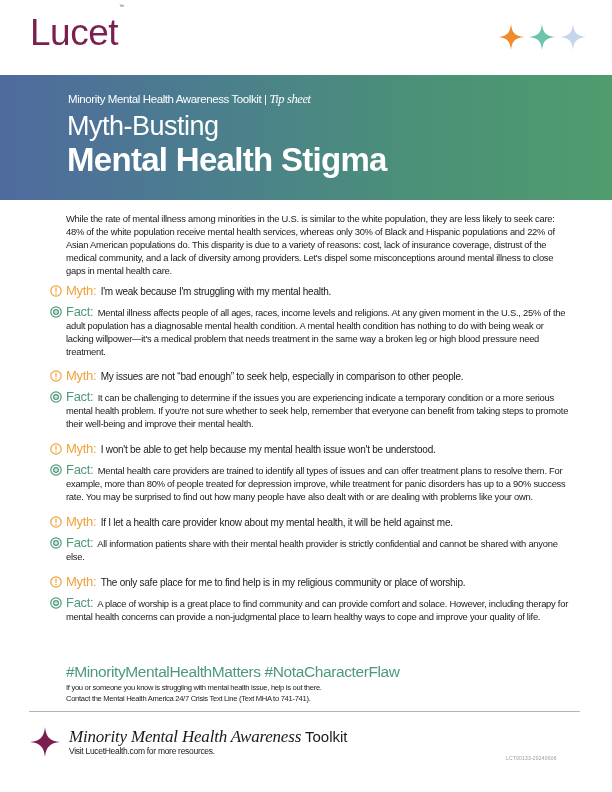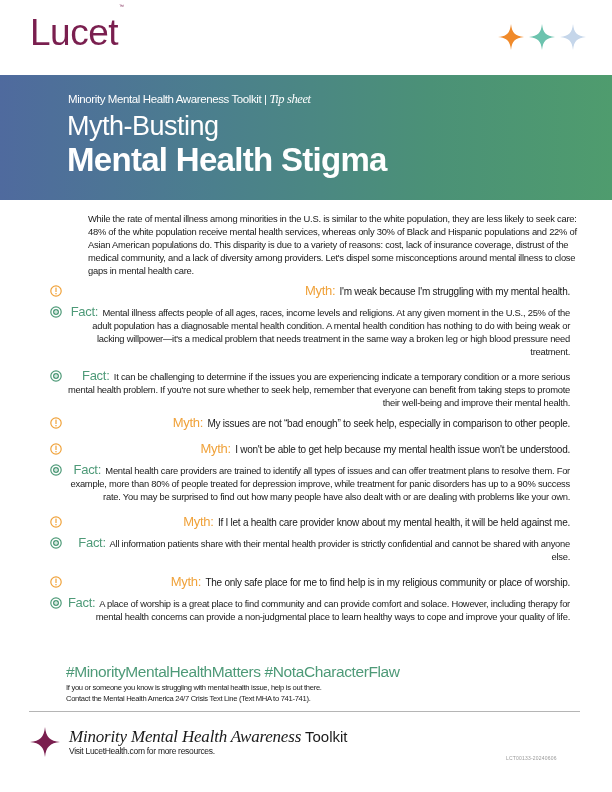--- a/index.html
+++ b/index.html
@@ -11,24 +11,24 @@
     .stars { position: absolute; left: 497px; top: 23px; display: flex; gap: 3px; }
     .star { width: 28px; height: 28px; }
 
     .banner { position: absolute; left: 0; top: 75px; width: 612px; height: 125px;
       background: linear-gradient(90deg, #4f6a9e 0%, #4b7f8d 35%, #4b9177 70%, #4f9c6e 100%); }
     .banner-sub { position: absolute; left: 68px; top: 17px; color: #ffffff; font-size: 11.5px; letter-spacing: -0.4px; }
     .banner-sub .tip { font-family: "Liberation Serif", serif; font-style: italic; font-size: 12.5px; }
     .banner-title1 { position: absolute; left: 67px; top: 38px; color: #ffffff; font-size: 27px; letter-spacing: -0.5px; line-height: 1; text-align: right; }
     .banner-title2 { position: absolute; left: 67px; top: 68px; color: #ffffff; font-size: 33px; letter-spacing: -0.7px; line-height: 1; font-weight: bold; }
 
-    .intro { position: absolute; left: 66px; top: 212px; width: 500px; font-size: 9.4px; line-height: 13px; letter-spacing: -0.25px; margin-left: 22px; }
+    .intro { position: absolute; left: 66px; top: 212px; width: 500px; font-size: 9.4px; line-height: 13px; letter-spacing: -0.25px; }
 
     .items { position: absolute; left: 50px; top: 284px; width: 520px; }
-    .pair { margin-bottom: 12px; text-align: right; }
+    .pair { margin-bottom: 12px; }
     .row { position: relative; padding-left: 16px; font-size: 9.4px; line-height: 13px; letter-spacing: -0.25px; }
     .row + .row { margin-top: 7px; }
     .row .ic { position: absolute; left: 0; top: 1px; width: 12px; height: 12px; }
     .lbl { font-size: 13px; letter-spacing: -0.3px; margin-right: 2px; }
     .lbl.myth { color: #f0a23a; }
     .lbl.fact { color: #4e9a78; }
     .myth-text { font-size: 10px; }
 
     .hashtags { position: absolute; left: 66px; top: 664px; font-size: 15.5px; color: #4e9a78; letter-spacing: -0.4px; line-height: 1; }
     .help1 { position: absolute; left: 66px; top: 683px; font-size: 7.6px; letter-spacing: -0.3px; }
@@ -85,36 +85,36 @@
           <rect x="4" y="5.5" width="4" height="1" fill="#fff"></rect>
         </svg>
       <span class="lbl fact">Fact:</span>
       <span>Mental illness affects people of all ages, races, income levels and religions. At any given moment in the U.S., 25% of the adult population has a diagnosable mental health condition. A mental health condition has nothing to do with being weak or lacking willpower—it's a medical problem that needs treatment in the same way a broken leg or high blood pressure need treatment.</span>
     </div>
   </div>
 
   <div class="pair">
     <div class="row">
       <svg class="ic" viewBox="0 0 12 12">
+          <circle cx="6" cy="6" r="5.2" fill="none" stroke="#f0a23a" stroke-width="1.2"></circle>
+          <rect x="5.4" y="2.6" width="1.2" height="4.4" fill="#f0a23a"></rect>
+          <rect x="5.4" y="8" width="1.2" height="1.3" fill="#f0a23a"></rect>
+        </svg>
+      <span class="lbl myth">Myth:</span>
+      <span class="myth-text">My issues are not “bad enough” to seek help, especially in comparison to other people.</span>
+    </div>
+    <div class="row">
+      <svg class="ic" viewBox="0 0 12 12">
           <circle cx="6" cy="6" r="5.2" fill="none" stroke="#4e9a78" stroke-width="1.2"></circle>
           <circle cx="6" cy="6" r="3" fill="#4e9a78"></circle>
           <rect x="5.5" y="4" width="1" height="4" fill="#fff"></rect>
           <rect x="4" y="5.5" width="4" height="1" fill="#fff"></rect>
         </svg>
       <span class="lbl fact">Fact:</span>
       <span>It can be challenging to determine if the issues you are experiencing indicate a temporary condition or a more serious mental health problem. If you're not sure whether to seek help, remember that everyone can benefit from taking steps to promote their well-being and improve their mental health.</span>
-    </div>
-    <div class="row">
-      <svg class="ic" viewBox="0 0 12 12">
-          <circle cx="6" cy="6" r="5.2" fill="none" stroke="#f0a23a" stroke-width="1.2"></circle>
-          <rect x="5.4" y="2.6" width="1.2" height="4.4" fill="#f0a23a"></rect>
-          <rect x="5.4" y="8" width="1.2" height="1.3" fill="#f0a23a"></rect>
-        </svg>
-      <span class="lbl myth">Myth:</span>
-      <span class="myth-text">My issues are not “bad enough” to seek help, especially in comparison to other people.</span>
     </div>
   </div>
 
   <div class="pair">
     <div class="row">
       <svg class="ic" viewBox="0 0 12 12">
           <circle cx="6" cy="6" r="5.2" fill="none" stroke="#f0a23a" stroke-width="1.2"></circle>
           <rect x="5.4" y="2.6" width="1.2" height="4.4" fill="#f0a23a"></rect>
           <rect x="5.4" y="8" width="1.2" height="1.3" fill="#f0a23a"></rect>
         </svg>

